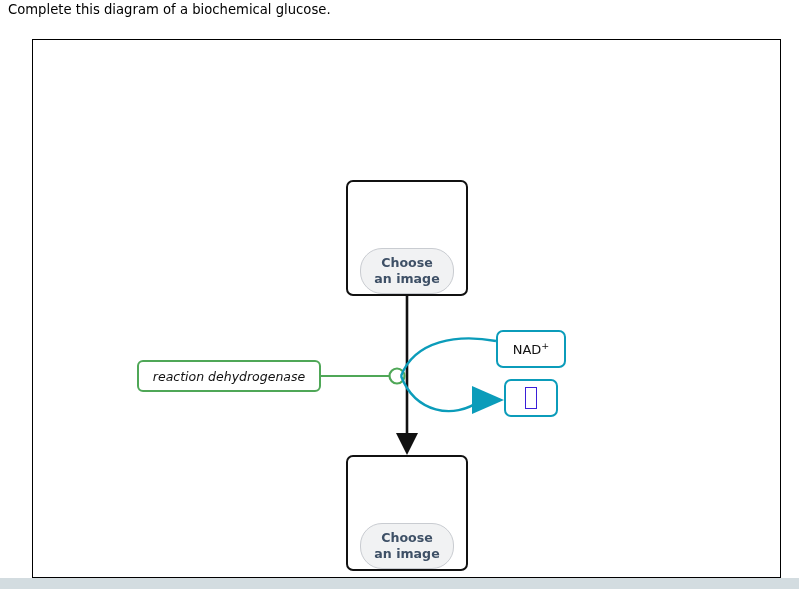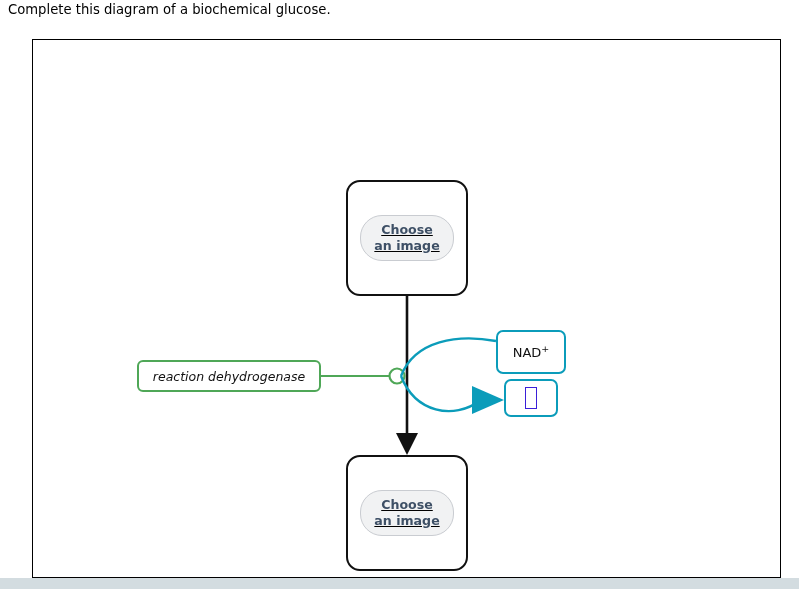--- a/index.html
+++ b/index.html
@@ -47,27 +47,26 @@
     top: 0;
     width: 749px;
     height: 539px;
     pointer-events: none;
   }
 
   
   .molecule-box {
     position: absolute;
     border: 2.5px solid #111111;
-    border-radius: 14px;
-    background: #ffffff;
-    box-sizing: border-box;
-    display: flex;
-    align-items: center;
-    justify-content: center;
-    text-decoration: underline;
+    border-radius: 7px;
+    background: #ffffff;
+    box-sizing: border-box;
+    display: flex;
+    align-items: flex-end;
+    justify-content: center;
   }
   .molecule-box.substrate { left: 313px; top: 140px; width: 122px; height: 116px; }
   .molecule-box.product   { left: 313px; top: 415px; width: 122px; height: 116px; }
 
   .choose-image-pill {
     display: flex;
     flex-direction: column;
     align-items: center;
     justify-content: center;
     width: 92px;
@@ -109,21 +108,21 @@
   .cofactor-box {
     position: absolute;
     border: 2.5px solid #0b9cba;
     border-radius: 7px;
     background: #ffffff;
     box-sizing: border-box;
     display: flex;
     align-items: center;
     justify-content: center;
   }
-  .cofactor-box.nad-plus { left: 463px; top: 290px; width: 70px; height: 44px; }
+  .cofactor-box.nad-plus { left: 463px; top: 290px; width: 70px; height: 38px; }
   .cofactor-box.product-slot { left: 471px; top: 339px; width: 54px; height: 38px; }
 
   .cofactor-label {
     font-size: 13px;
     color: #111111;
     white-space: nowrap;
   }
   .cofactor-label sup {
     font-size: 9.5px;
     vertical-align: super;

